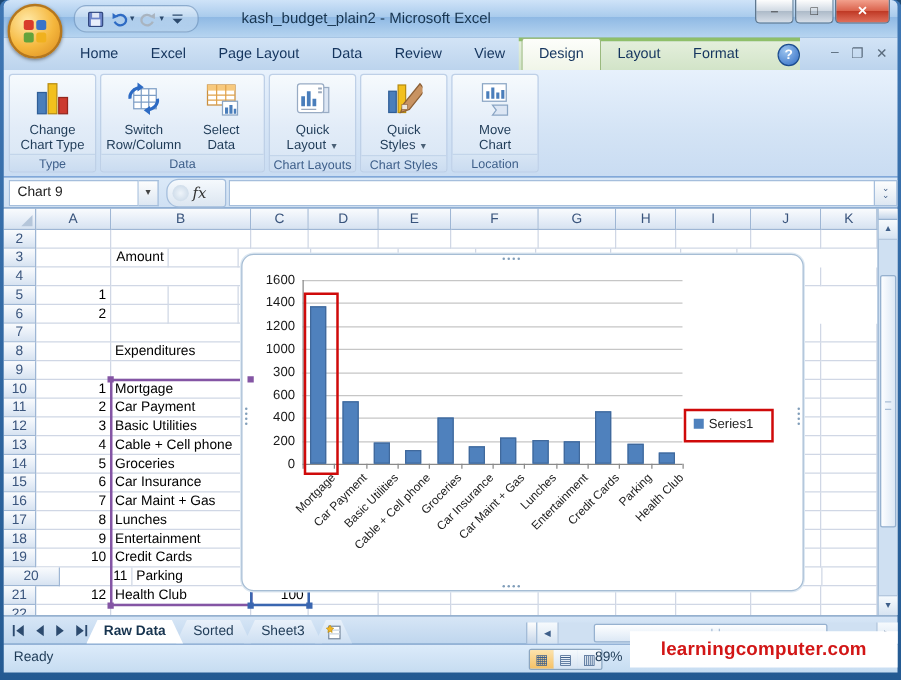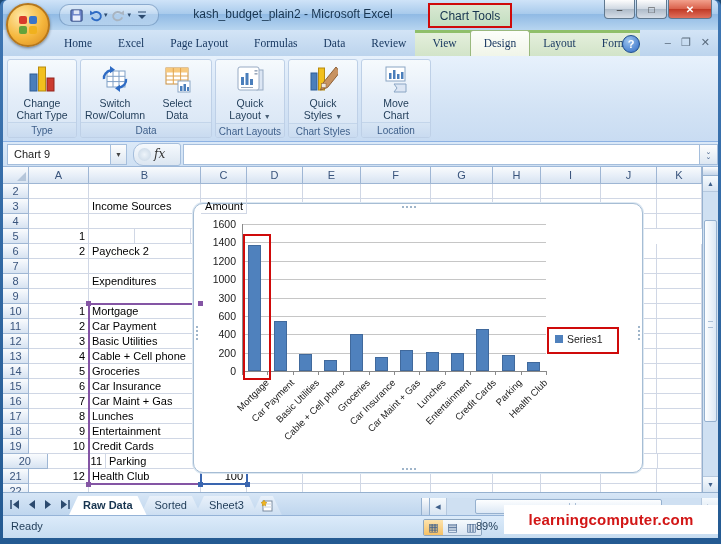--- a/index.html
+++ b/index.html
@@ -22,21 +22,21 @@
   .ctxlabel{position:absolute;left:425px;top:3px;width:80px;height:21px;border:2px solid #cf0a0a;
     display:flex;align-items:center;justify-content:center;font-size:12px;color:#17344f;background:linear-gradient(#d9e9d2,#c2ddc0);}
   .wbtn{width:29px;height:18px;border:1px solid #5f788f;border-top:none;border-radius:0 0 4px 4px;
     background:linear-gradient(#fdfdfd,#cfd8e2 50%,#aebbc9 51%,#d6dee8);display:flex;align-items:center;justify-content:center;font-size:10px;color:#333;}
   .wbtn.close{background:linear-gradient(#f2a08c,#d9604a 50%,#c03a26 51%,#e0705c);color:#fff;width:42px;font-weight:bold;}
 
   
   .tabrow{top:30px;height:26px;background:linear-gradient(#d3e4f6,#bcd4ed);}
   .ctxpanel{position:absolute;left:412px;top:0;width:225px;height:26px;background:linear-gradient(#e4efdc,#d2e4c8);border-top:3px solid #8fbf6a;box-sizing:border-box;}
   .tabs{position:absolute;left:48px;top:0;height:26px;display:flex;align-items:stretch;}
-  .rtab{padding:0 13px;line-height:26px;font-size:11.5px;color:#15355e;position:relative;font-family:Liberation Serif, serif;}
+  .rtab{padding:0 13px;line-height:26px;font-size:11.5px;color:#15355e;position:relative;}
   .rtab.active{background:linear-gradient(#fdfefb,#f0f5e8);border:1px solid #9ab97e;border-bottom:none;border-radius:3px 3px 0 0;line-height:24px;color:#15355e;}
   .helpbtn{position:absolute;right:78px;top:5px;width:16px;height:16px;border-radius:50%;
     background:radial-gradient(circle at 35% 30%,#9cc4ef,#2e6bc4);color:#fff;font-size:11px;font-weight:bold;display:flex;align-items:center;justify-content:center;border:1px solid #1d4d8f;}
   .wbctl{position:absolute;right:8px;top:6px;display:flex;gap:10px;font-size:11px;color:#5a6b7d;}
 
   
   .ribbon{top:56px;height:86px;background:linear-gradient(#e7f1fc,#d3e3f5 60%,#c9dcf2);border-bottom:1px solid #8db2e3;box-sizing:border-box;}
   .groups{display:flex;gap:3px;padding:3px 0 0 4px;}
   .group{border:1px solid #bed0e7;border-radius:3px;background:linear-gradient(#f6fafd,#e2ecf8 55%,#d7e5f4);height:77px;display:flex;flex-direction:column;overflow:hidden;}
   .gbtns{flex:1;display:flex;align-items:flex-start;justify-content:center;padding:3px 4px 0 4px;gap:2px;}
@@ -159,21 +159,20 @@
         </span>
         <span class="dd">▾</span>
         <span class="qbtn">
           <svg width="10" height="12" viewBox="0 0 10 12">
             <path d="M1 3h8" stroke="#2c4a6e"></path>
             <path d="M1 6l4 4 4-4z" fill="#2c4a6e"></path>
           </svg>
         </span>
       </div>
     <div class="wtitle">kash_budget_plain2 - Microsoft Excel</div>
-    <div class="ctxlabel">Chart Tools</div>
 
     <div style="position:absolute;right:6px;top:0;display:flex;gap:1px;">
       <div class="wbtn">–</div>
       <div class="wbtn">□</div>
       <div class="wbtn close">✕</div>
     </div>
   </div>
   <div class="office-btn">
       <span class="office-logo">
         <i></i>
@@ -182,21 +181,20 @@
         <i></i>
       </span>
     </div>
 
   <div class="band tabrow">
     <div class="ctxpanel"></div>
     <div class="tabs" id="tabs">
         <div class="rtab">Home</div>
         <div class="rtab">Excel</div>
         <div class="rtab">Page Layout</div>
-        <div class="rtab">Formulas</div>
         <div class="rtab">Data</div>
         <div class="rtab">Review</div>
         <div class="rtab">View</div>
         <div class="rtab active">Design</div>
         <div class="rtab">Layout</div>
         <div class="rtab">Format</div>
       </div>
     <div class="helpbtn">?</div>
     <div class="wbctl">
       <span>–</span>
@@ -339,21 +337,20 @@
           <div class="gc al" style="width: 70px;"></div>
           <div class="gc al" style="width: 62px;"></div>
           <div class="gc al" style="width: 48px;"></div>
           <div class="gc al" style="width: 60px;"></div>
           <div class="gc al" style="width: 56px;"></div>
           <div class="gc al" style="width: 45px;"></div>
         </div>
         <div class="grow">
           <div class="gc h rh" style="width: 26px;">3</div>
           <div class="gc ar" style="width: 60px;"></div>
-          <div class="gc al" style="width: 112px;">Income Sources</div>
           <div class="gc ar raise" style="width: 46px;">Amount</div>
           <div class="gc al" style="width: 56px;"></div>
           <div class="gc al" style="width: 58px;"></div>
           <div class="gc al" style="width: 70px;"></div>
           <div class="gc al" style="width: 62px;"></div>
           <div class="gc al" style="width: 48px;"></div>
           <div class="gc al" style="width: 60px;"></div>
           <div class="gc al" style="width: 56px;"></div>
           <div class="gc al" style="width: 45px;"></div>
         </div>
@@ -380,21 +377,20 @@
           <div class="gc al" style="width: 70px;"></div>
           <div class="gc al" style="width: 62px;"></div>
           <div class="gc al" style="width: 48px;"></div>
           <div class="gc al" style="width: 60px;"></div>
           <div class="gc al" style="width: 56px;"></div>
           <div class="gc al" style="width: 45px;"></div>
         </div>
         <div class="grow">
           <div class="gc h rh" style="width: 26px;">6</div>
           <div class="gc ar" style="width: 60px;">2</div>
-          <div class="gc al" style="width: 112px;">Paycheck 2</div>
           <div class="gc ar" style="width: 46px;"></div>
           <div class="gc al" style="width: 56px;"></div>
           <div class="gc al" style="width: 58px;"></div>
           <div class="gc al" style="width: 70px;"></div>
           <div class="gc al" style="width: 62px;"></div>
           <div class="gc al" style="width: 48px;"></div>
           <div class="gc al" style="width: 60px;"></div>
           <div class="gc al" style="width: 56px;"></div>
           <div class="gc al" style="width: 45px;"></div>
         </div>

